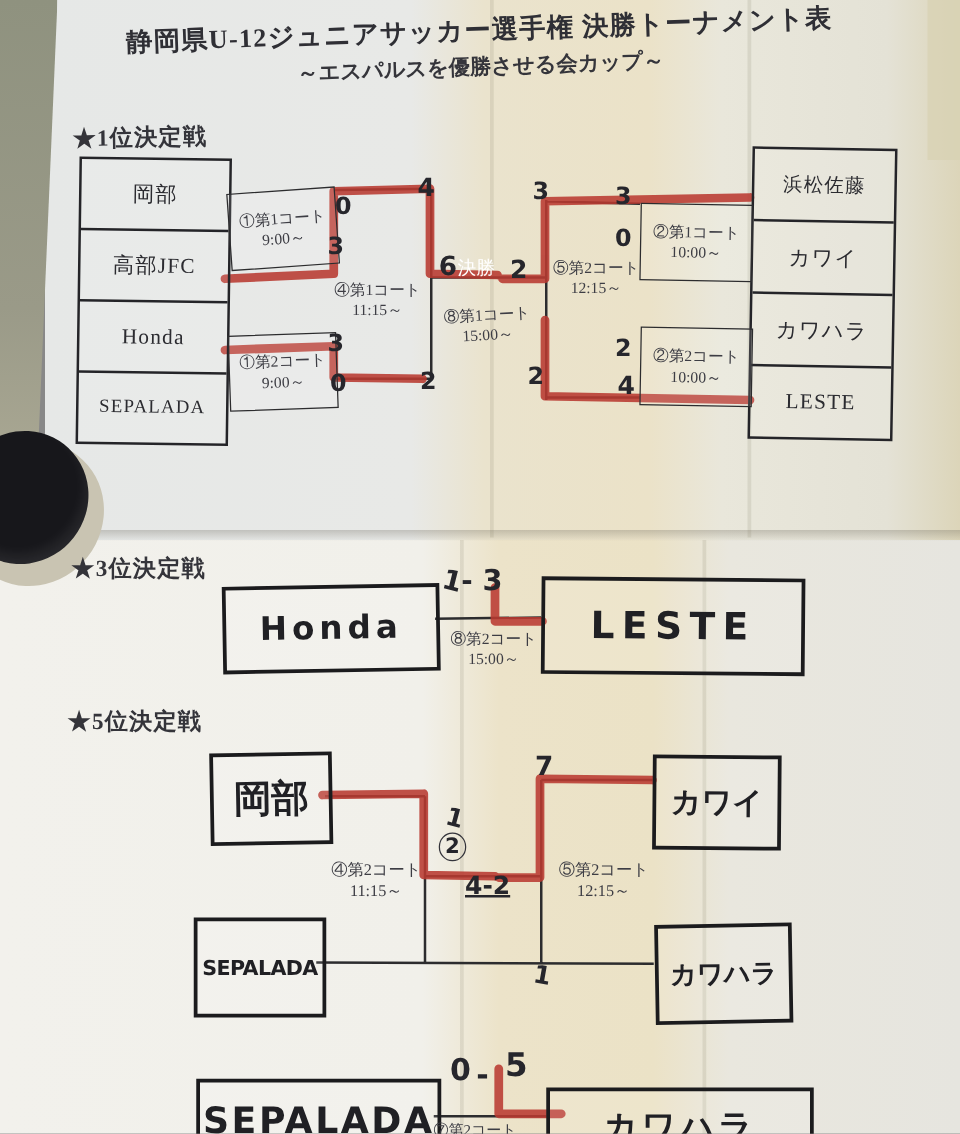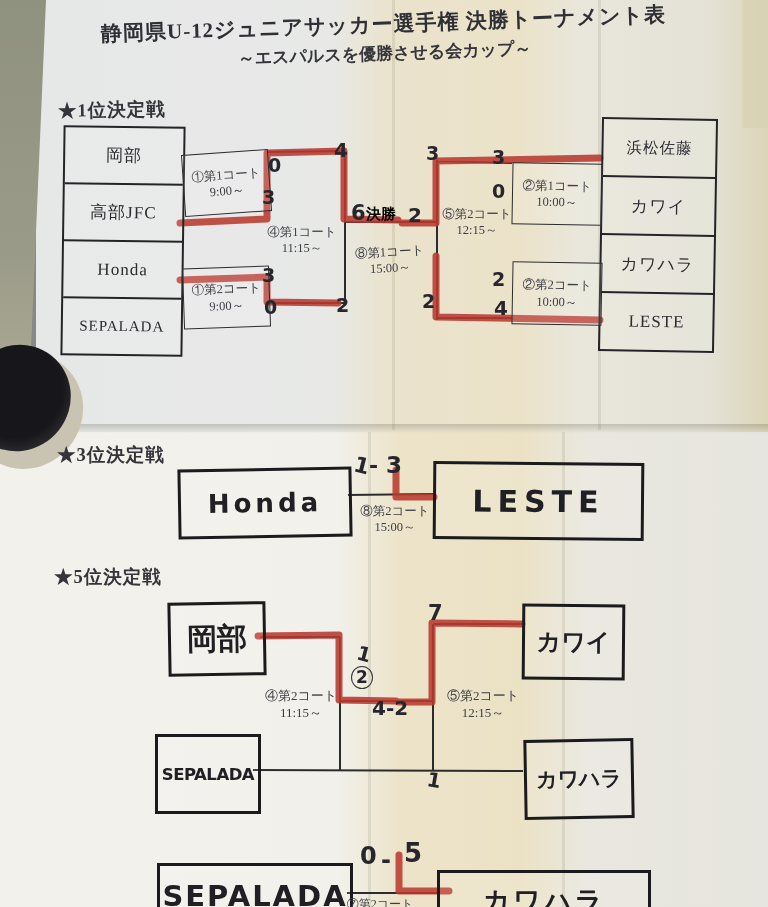--- a/index.html
+++ b/index.html
@@ -30,21 +30,21 @@
     background:rgba(255,255,255,.12);}
   .teamcol{border:2.5px solid #242428;display:flex;flex-direction:column;background:rgba(255,255,255,.1);}
   .teamcol .cell{flex:1;display:flex;align-items:center;justify-content:center;
     font-size:17px;letter-spacing:1px;color:#2b2b30;border-top:2.5px solid #242428;white-space:nowrap;}
   .teamcol .cell:first-child{border-top:none;}
   .hbox{border:3.5px solid #1b1b1d;display:flex;align-items:center;justify-content:center;
     background:rgba(255,255,255,.10);}
   .hw{font-family:"DejaVu Sans","Liberation Sans",sans-serif;font-weight:600;color:#26262c;white-space:nowrap;}
   .hwname{font-family:"DejaVu Sans","Liberation Sans",sans-serif;font-weight:700;color:#202024;white-space:nowrap;}
   .circled{border:1.6px solid #33333a;border-radius:50%;padding:0 4px 1px 4px;display:inline-block;}
-  .finaltag{font-size:15px;font-weight:bold;color:#000000;white-space:nowrap;}
+  .finaltag{font-size:15px;font-weight:normal;color:#ffffff;white-space:nowrap;}
 </style>
 </head>
 <body>
 
 <div class="photo">
 
   <div class="sheet-bottom"></div>
   <div class="sheet-top"></div>
   <div class="table-strip"></div>
   <div class="corner-strip"></div>
@@ -177,21 +177,21 @@
   <div class="abs court" style="left:254px;top:688px;width:94px;font-size:13px;">
     <div>④第2コート</div>
     <div>11:15～</div>
   </div>
   <div class="abs court" style="left:436px;top:688px;width:94px;font-size:13px;">
     <div>⑤第2コート</div>
     <div>12:15～</div>
   </div>
   <div class="abs hw" style="left:357px;top:642px;font-size:20px;transform:rotate(15deg);">1</div>
   <div class="abs hw circled" style="left:351px;top:666px;font-size:17px;">2</div>
-  <div class="abs hw" style="left:372px;top:696px;font-size:20px;">4-2</div>
+  <div class="abs hw" style="left:372px;top:696px;font-size:20px;text-decoration:underline;">4-2</div>
   <div class="abs hw" style="left:428px;top:601px;font-size:21px;">7</div>
   <div class="abs hw" style="left:427px;top:768px;font-size:20px;transform:rotate(10deg);">1</div>
 
   <div class="abs hbox" style="left:157px;top:863px;width:190px;height:60px;">
     <span class="hwname" style="font-size:29px;letter-spacing:2px;">SEPALADA</span>
   </div>
   <div class="abs hbox" style="left:437px;top:870px;width:208px;height:55px;">
     <span class="hwname" style="font-size:27px;letter-spacing:3px;">カワハラ</span>
   </div>
   <div class="abs hw" style="left:360px;top:842px;font-size:24px;">0</div>

